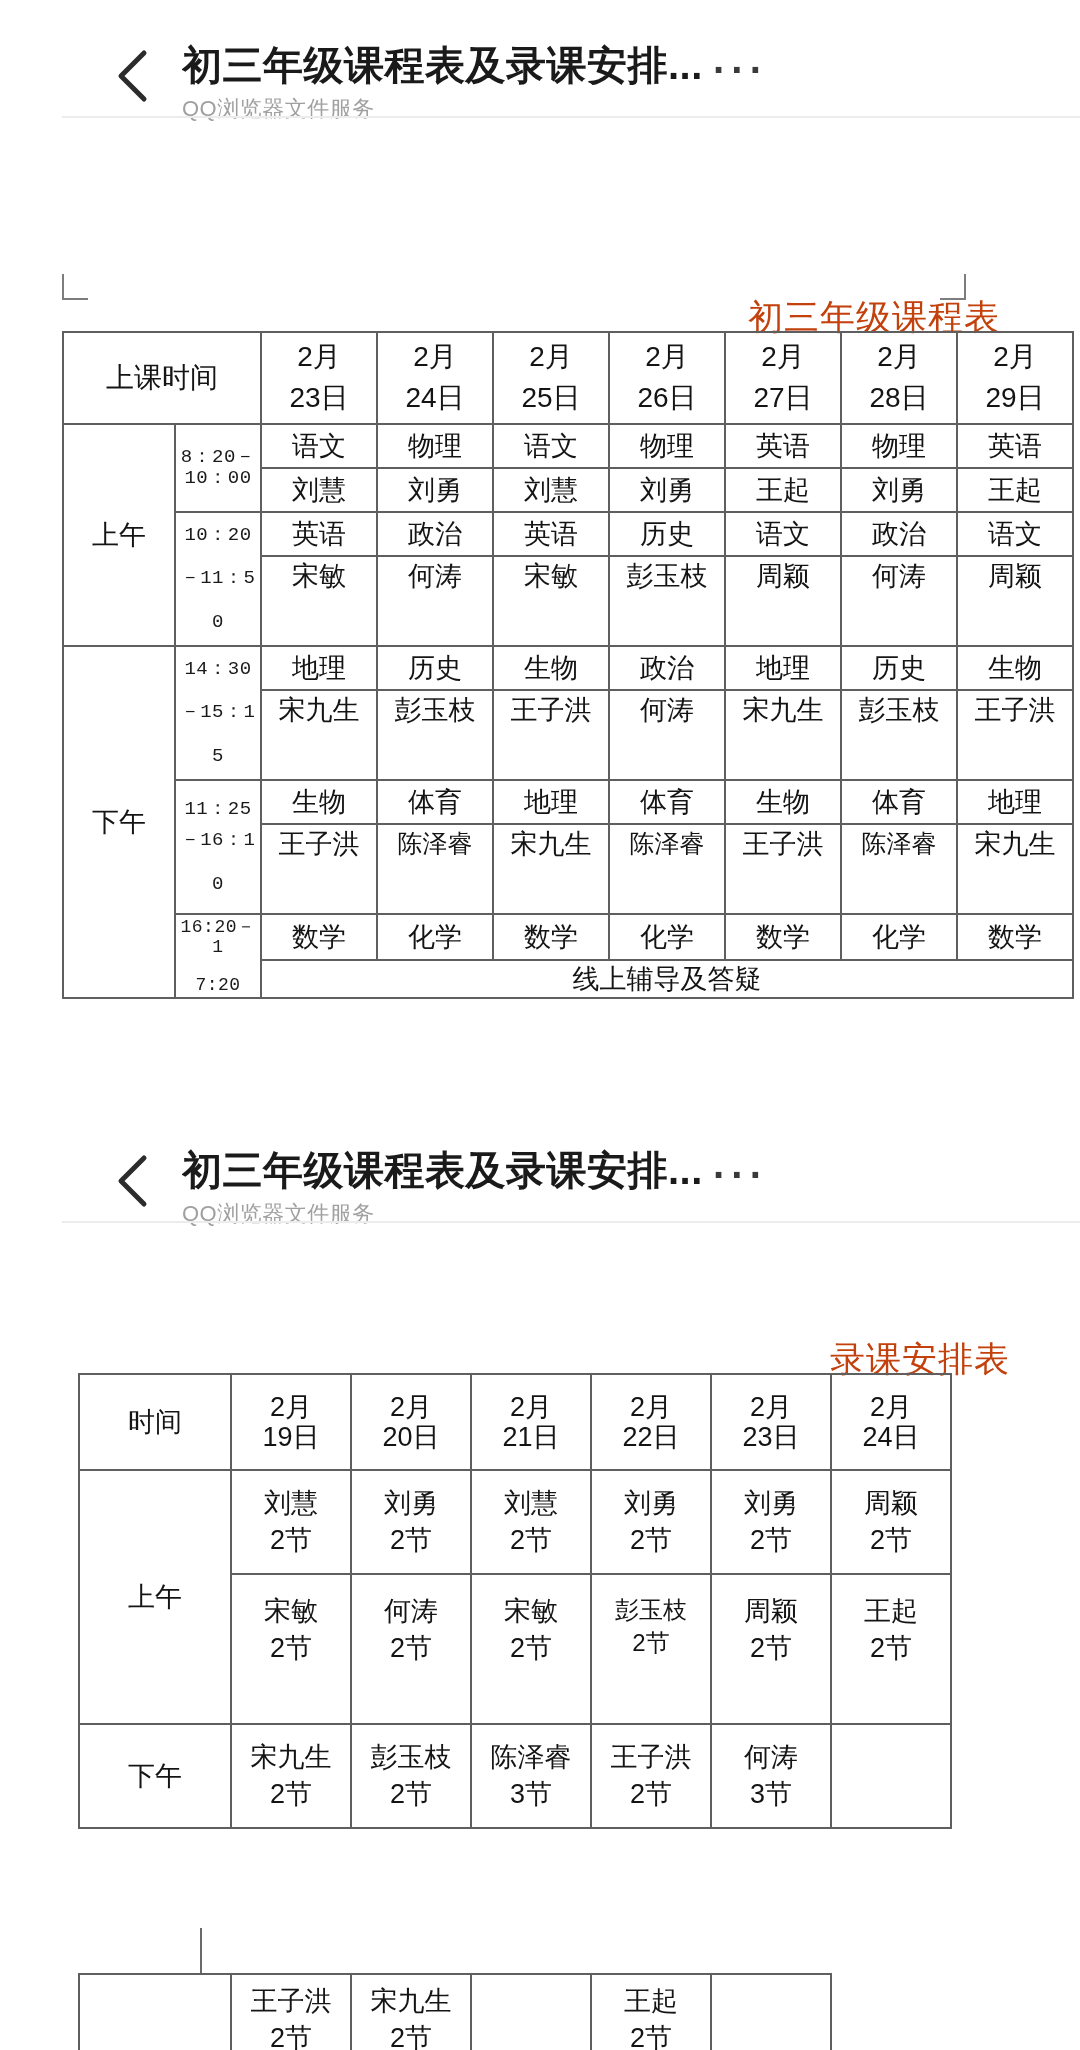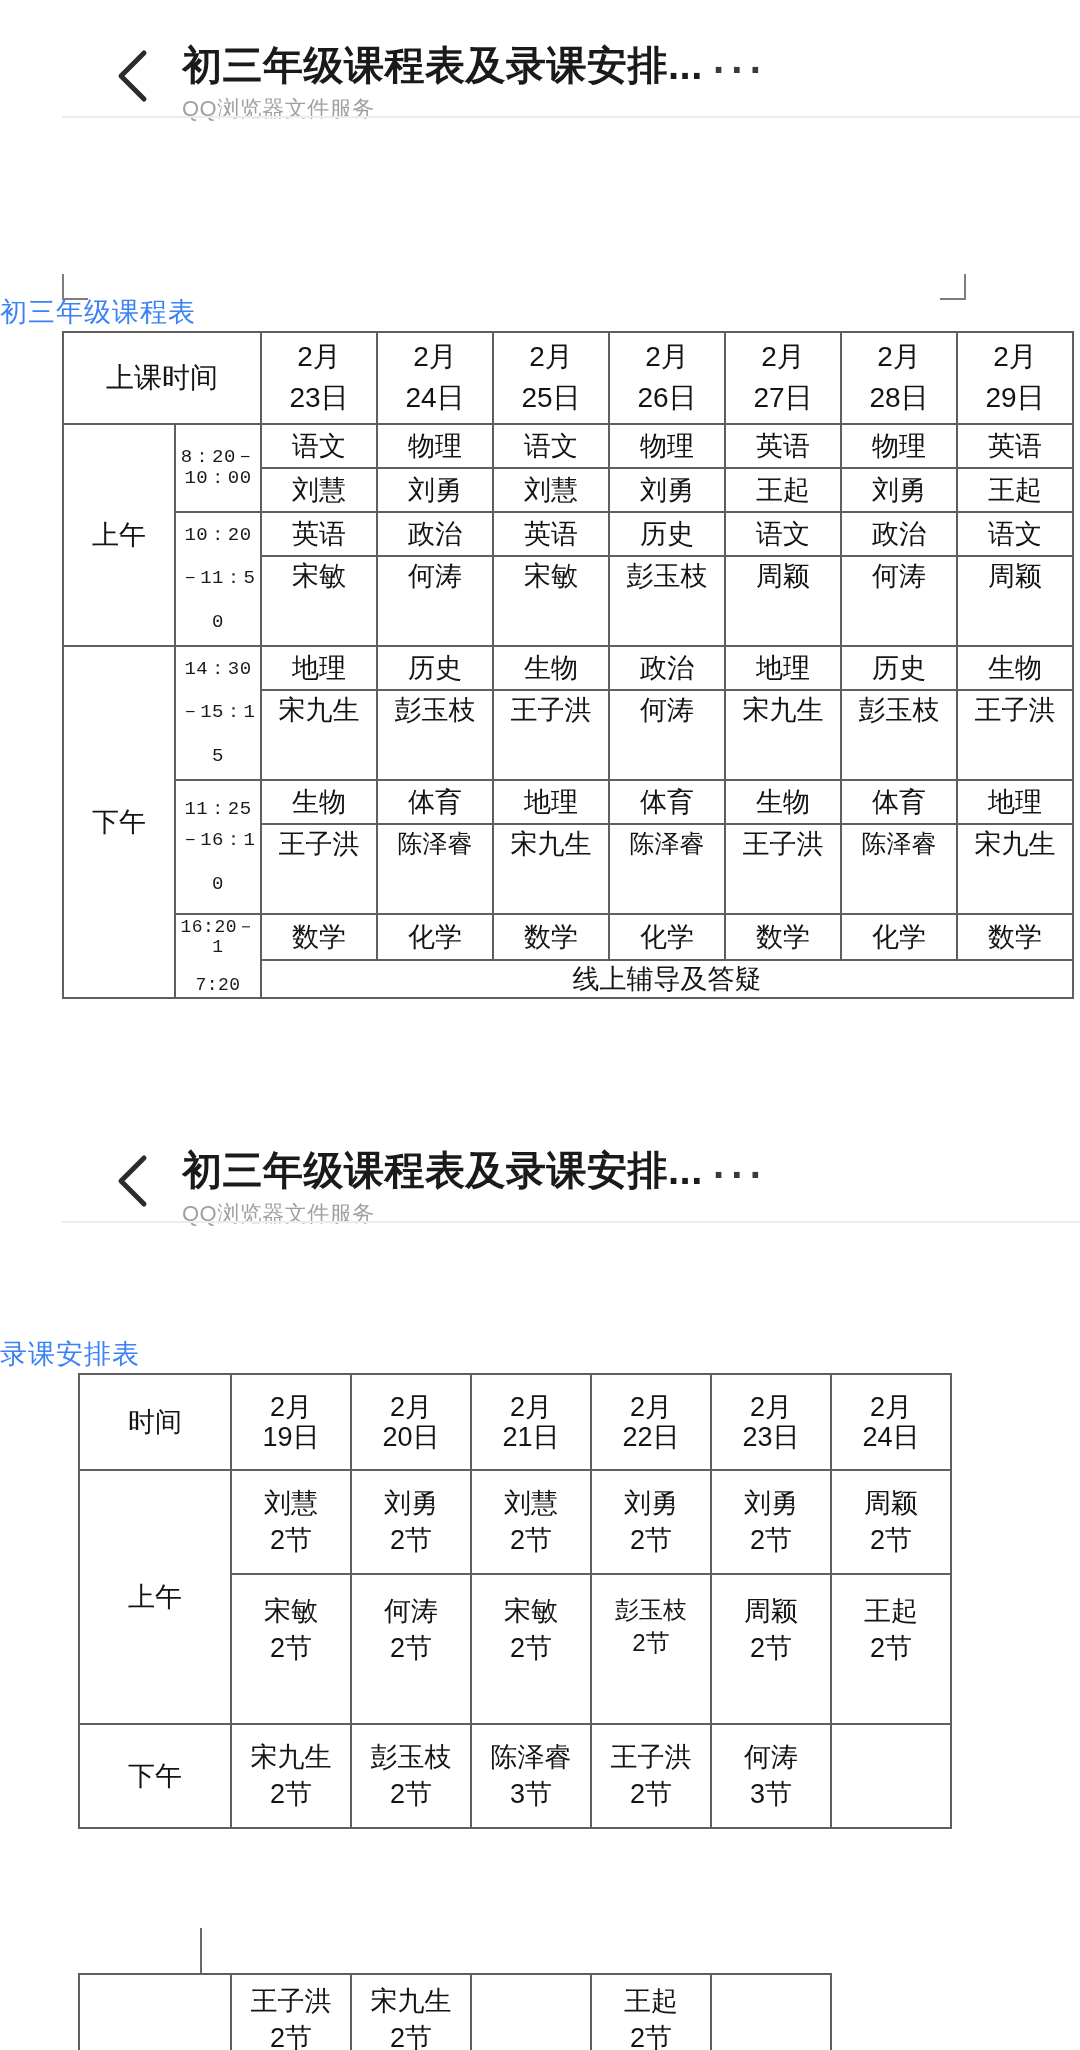--- a/index.html
+++ b/index.html
@@ -71,23 +71,23 @@
   .crop-mark {
     position: absolute;
     width: 26px; height: 26px;
     border-color: #7d7d7d;
     border-style: solid;
   }
   .cm-tl { border-width: 0 0 2px 2px; }
   .cm-tr { border-width: 0 2px 2px 0; }
 
   .doc-title {
-    text-align: left;
-    font-size: 27px;
-    color: #3b82f6;
+    text-align: right;
+    font-size: 35px;
+    color: #c2410c;
     font-weight: 500;
     letter-spacing: 1px;
   }
 
   table.grid {
     border-collapse: collapse;
     table-layout: fixed;
   }
   table.grid td {
     border: 2px solid #5f5f5f;

